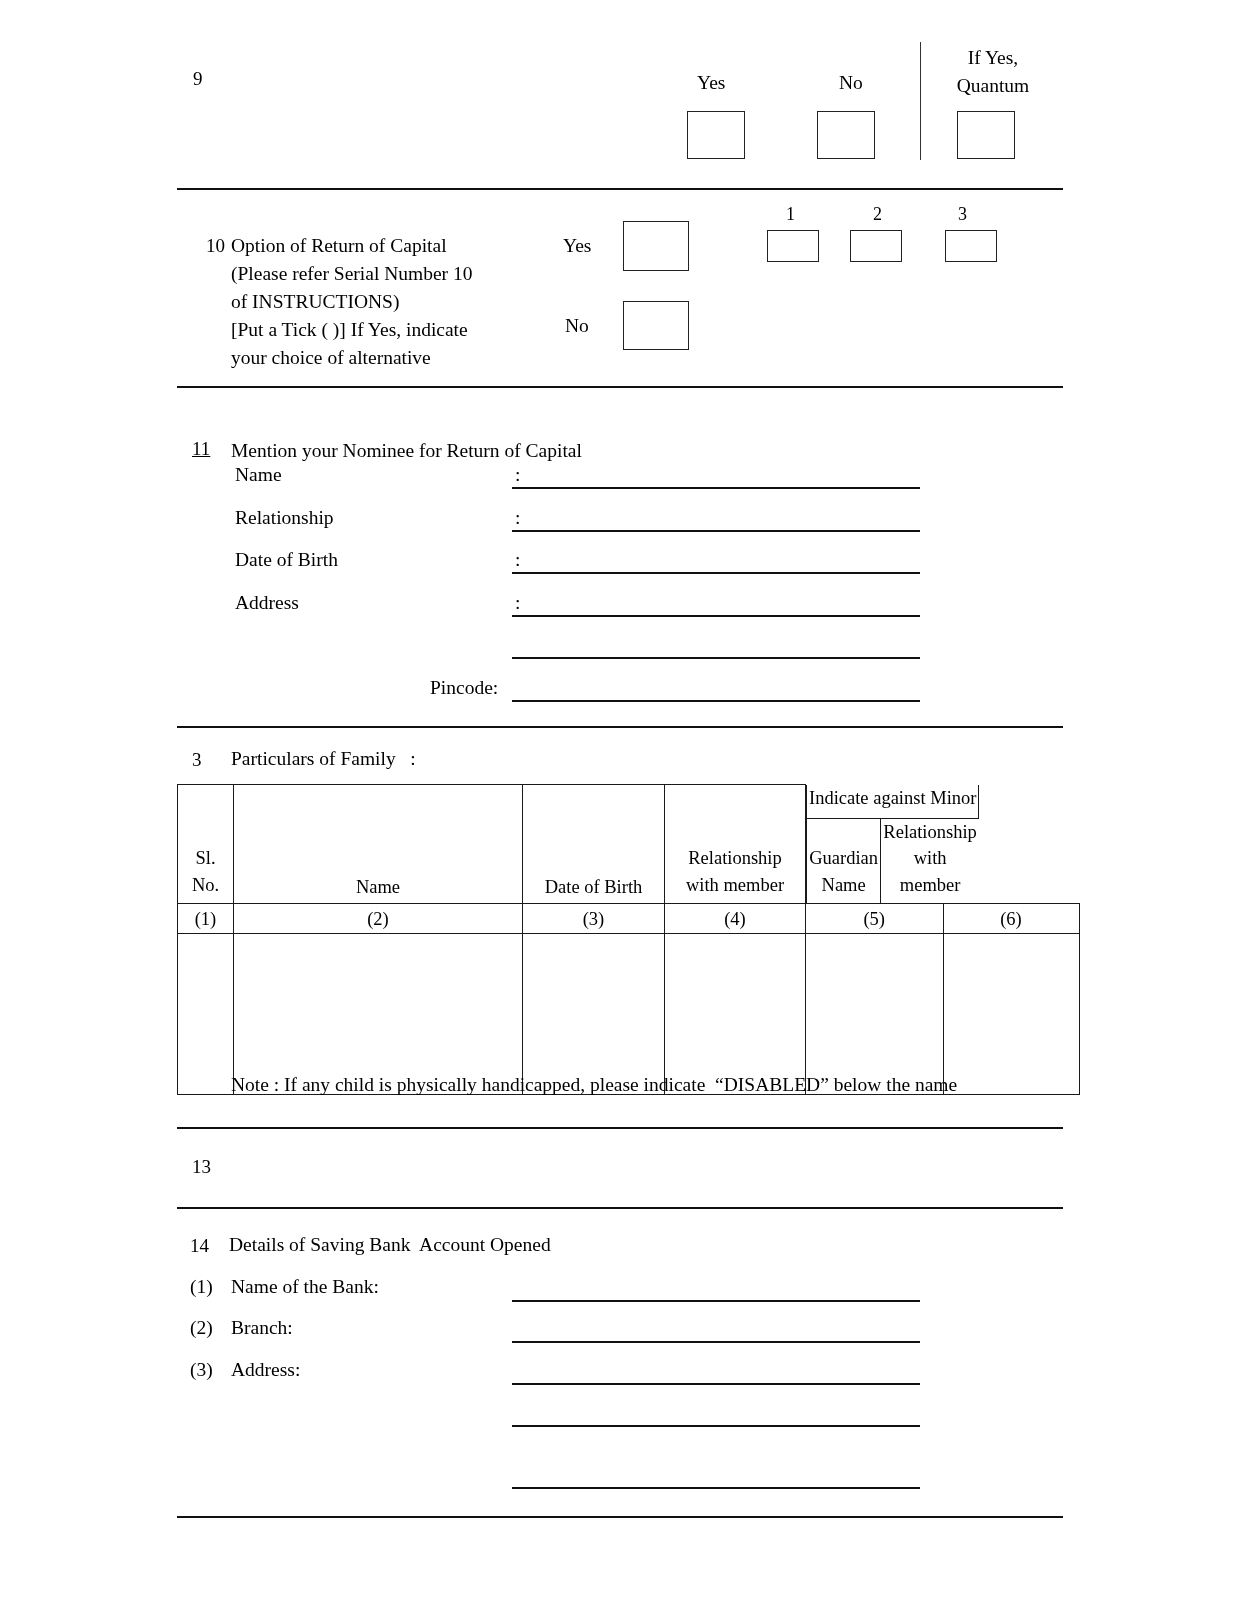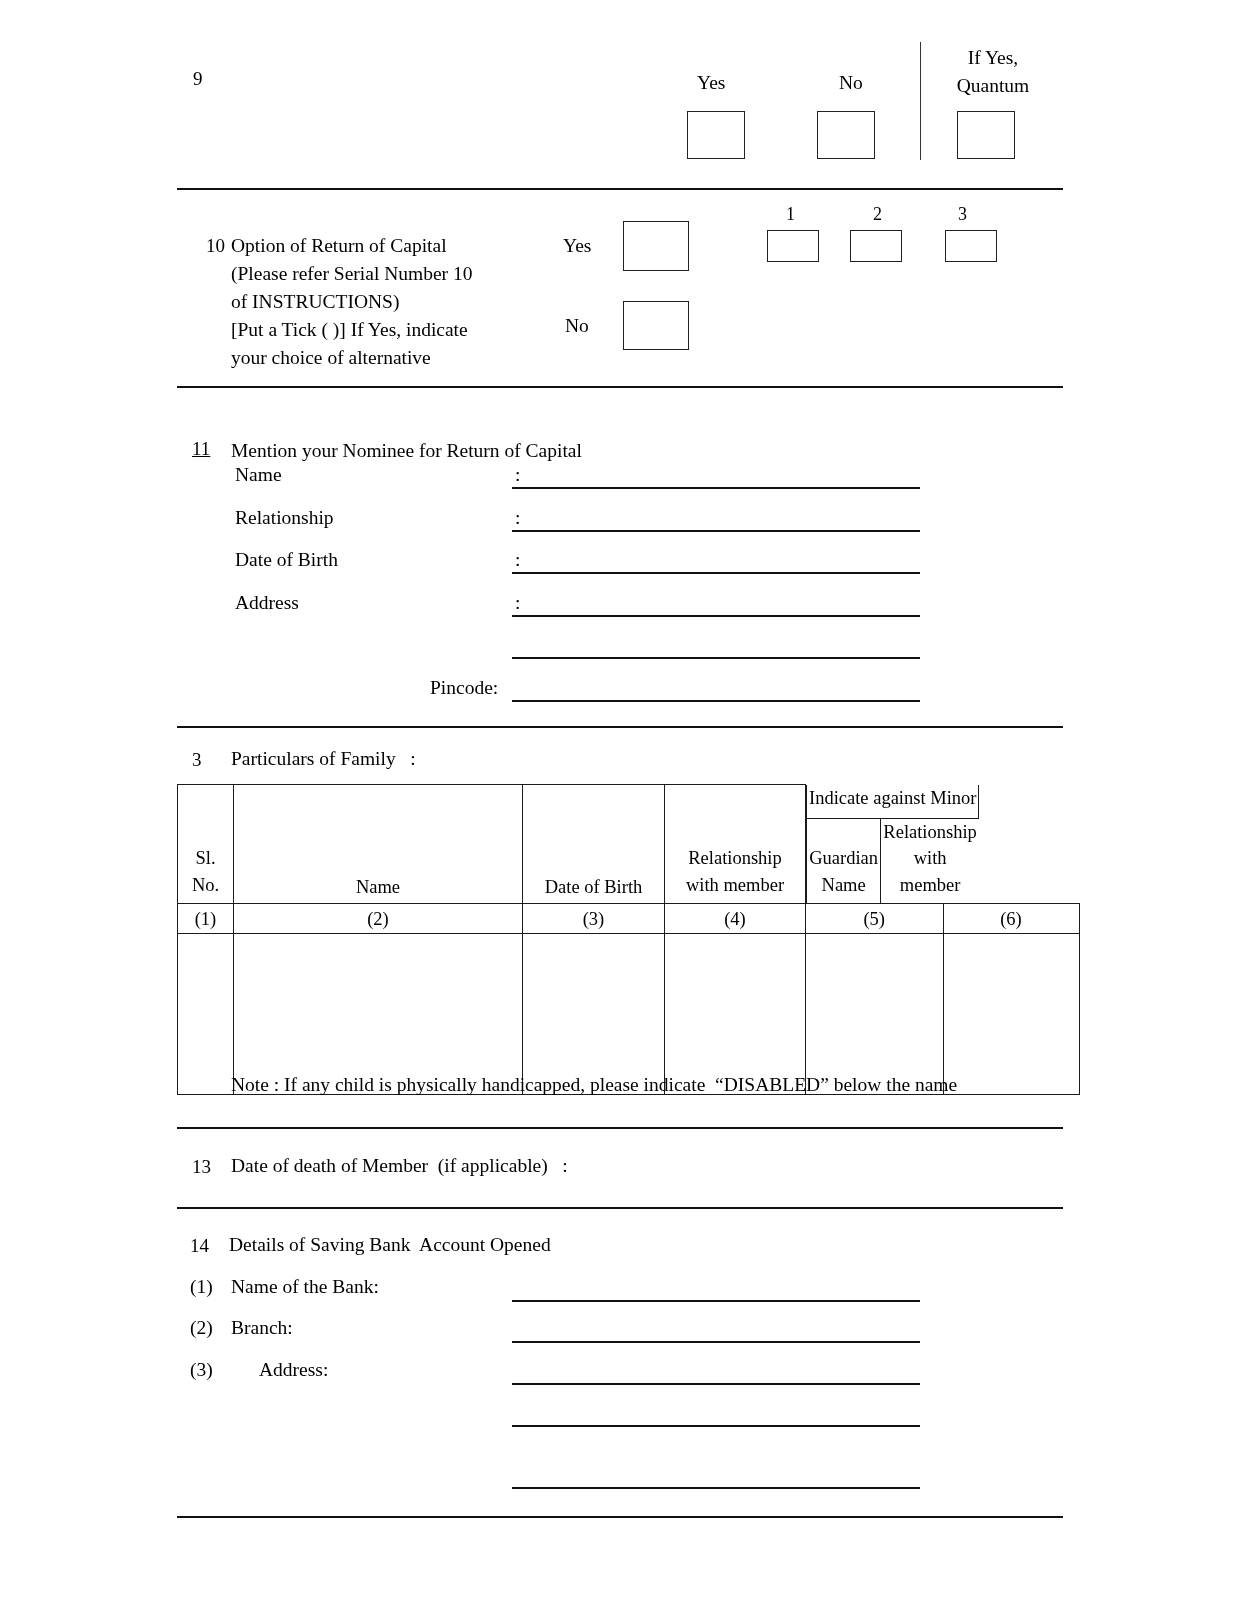--- a/index.html
+++ b/index.html
@@ -209,36 +209,35 @@
       <td></td>
     </tr>
   </tbody>
     </table>
 
   <div class="txt body-t" style="left:231px; top:1073px;">Note : If any child is physically handicapped, please indicate  “DISABLED” below the name</div>
 
   <div class="hr" style="top:1127px;"></div>
 
   <div class="txt num" style="left:192px; top:1155px;">13</div>
-  <div class="txt body-t" style="left:231px; top:1154px;">Date of death of Member  (if applicable)   :</div>
 
   <div class="hr" style="top:1207px;"></div>
 
   <div class="txt num" style="left:190px; top:1234px;">14</div>
   <div class="txt body-t" style="left:229px; top:1233px;">Details of Saving Bank  Account Opened</div>
 
   <div class="txt body-t" style="left:190px; top:1275px;">(1)</div>
   <div class="txt body-t" style="left:231px; top:1275px;">Name of the Bank:</div>
   <div class="rule" style="left:512px; top:1300px; width:408px;"></div>
 
   <div class="txt body-t" style="left:190px; top:1316px;">(2)</div>
   <div class="txt body-t" style="left:231px; top:1316px;">Branch:</div>
   <div class="rule" style="left:512px; top:1341px; width:408px;"></div>
 
   <div class="txt body-t" style="left:190px; top:1358px;">(3)</div>
-  <div class="txt body-t" style="left:231px; top:1358px;margin-left:28px;">Address:</div>
+  <div class="txt body-t" style="left:231px; top:1358px;">Address:</div>
   <div class="rule" style="left:512px; top:1383px; width:408px;"></div>
   <div class="rule" style="left:512px; top:1425px; width:408px;"></div>
   <div class="rule" style="left:512px; top:1487px; width:408px;"></div>
 
   <div class="hr" style="top:1516px;"></div>
 
 </div>
 
 </body></html>

